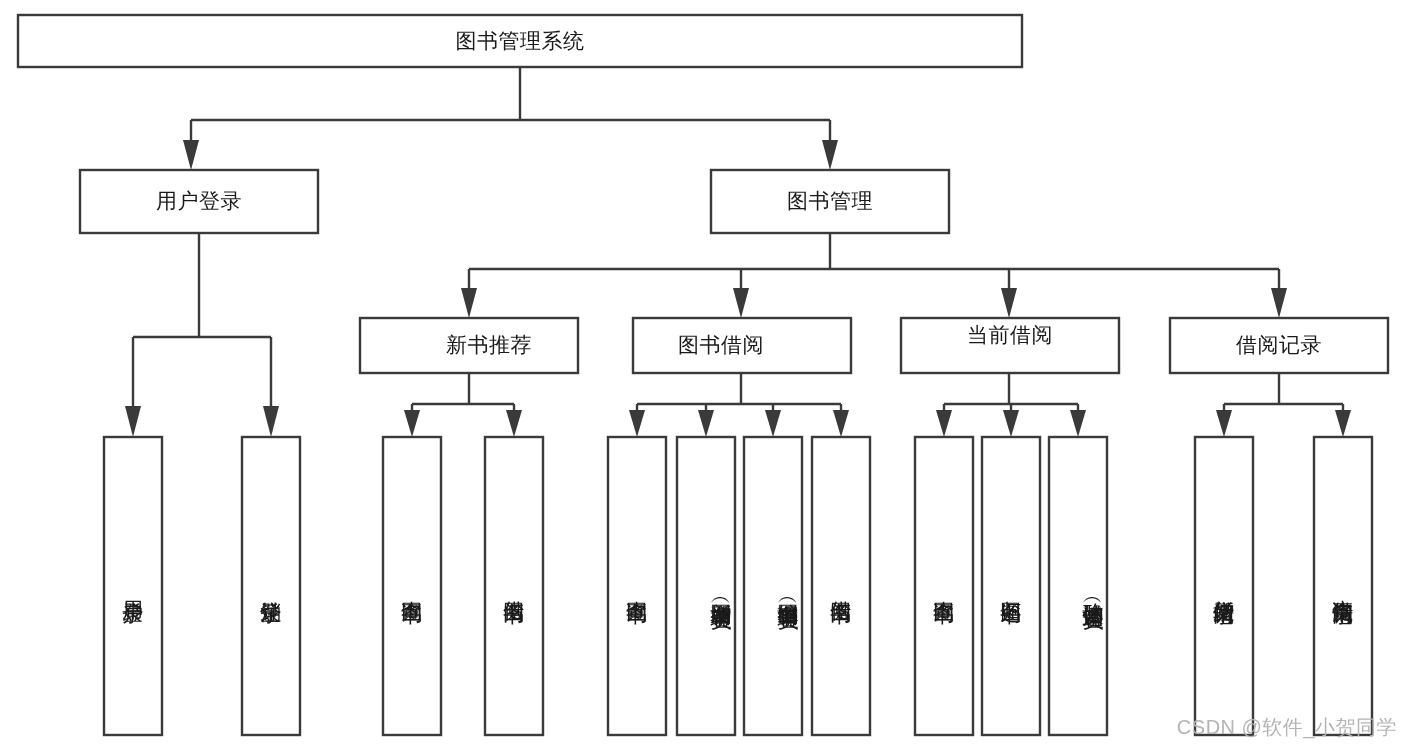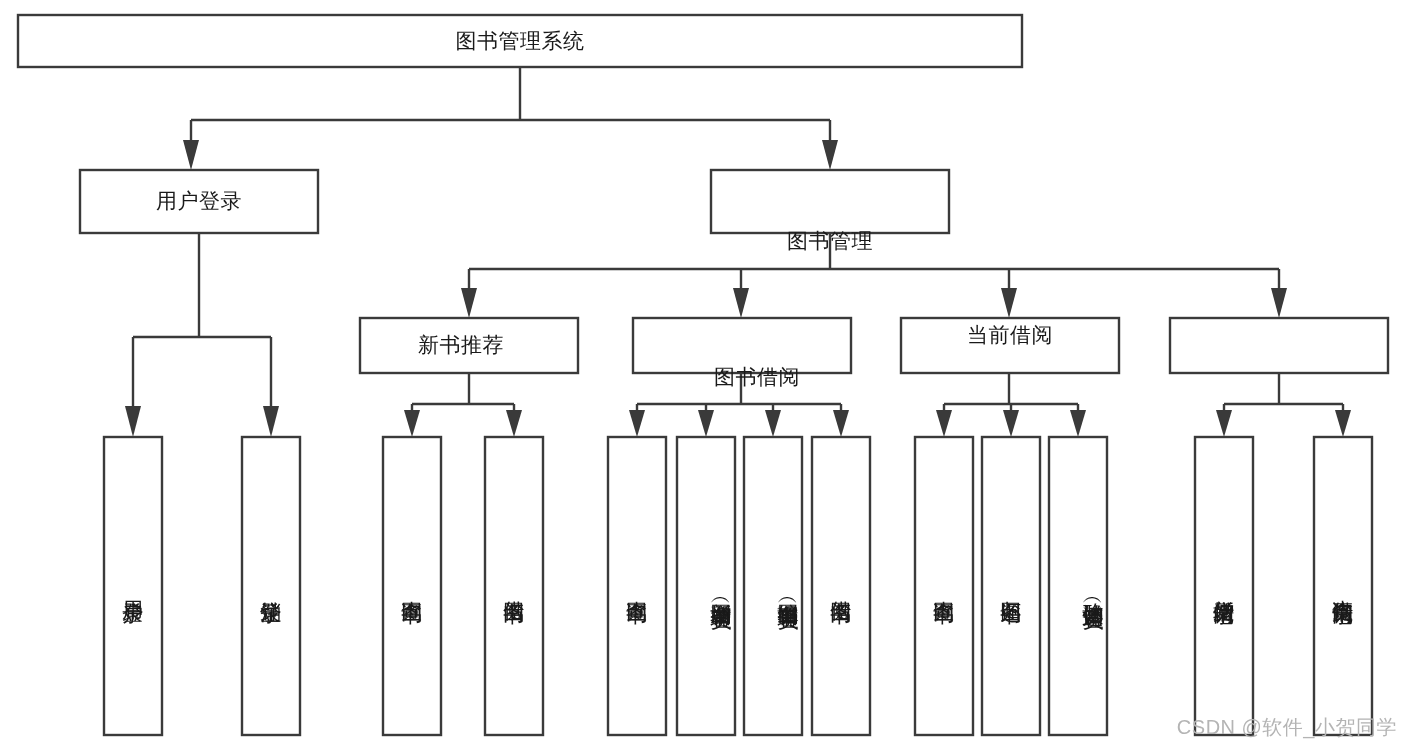--- a/index.html
+++ b/index.html
@@ -168,25 +168,26 @@
     <rect class="box-rect" x="982" y="437" width="58" height="298"></rect>
     <rect class="box-rect" x="1049" y="437" width="58" height="298"></rect>
 
     <rect class="box-rect" x="1195" y="437" width="58" height="298"></rect>
     <rect class="box-rect" x="1314" y="437" width="58" height="298"></rect>
   </svg>
 
   <div class="node-label-h" style="left:18px; top:15px; width:1004px; height:52px;">图书管理系统</div>
 
   <div class="node-label-h" style="left:80px; top:170px; width:238px; height:63px;">用户登录</div>
-  <div class="node-label-h" style="left:711px; top:170px; width:238px; height:63px;margin-top:40px;">图书管理</div>
-
-  <div class="node-label-h" style="left:352px; top:318px; width:218px; height:55px;">新书推荐</div>
-  <div class="node-label-h" style="left:648px; top:318px; width:218px; height:55px;margin-top:32px;">图书借阅</div>
+  <div class="node-label-h" style="left:711px; top:170px; width:238px; height:63px;">图书管理</div>
+
+  <div class="node-label-h" style="left:380px; top:318px; width:218px; height:55px;">新书推荐</div>
+  <div class="node-label-h" style="left:612px; top:318px; width:218px; height:55px;">图书借阅</div>
   <div class="node-label-h" style="left:901px; top:308px; width:218px; height:55px;">当前借阅</div>
+  <div class="node-label-h" style="left:1170px; top:318px; width:218px; height:55px;">借阅记录</div>
 
   <div class="node-label-v" style="left:104px; top:437px; width:58px; height:298px;">用户登录</div>
   <div class="node-label-v" style="left:242px; top:437px; width:58px; height:298px;">注销登录</div>
 
   <div class="node-label-v" style="left:383px; top:437px; width:58px; height:298px;">查询图书</div>
   <div class="node-label-v" style="left:485px; top:437px; width:58px; height:298px;">借阅图书</div>
 
   <div class="node-label-v" style="left:608px; top:437px; width:58px; height:298px;">查询图书</div>
   <div class="node-label-v" style="left:677px; top:437px; width:58px; height:298px; align-items:flex-start; padding-top:8px; box-sizing:border-box;">新增图书（管理员）</div>
   <div class="node-label-v" style="left:744px; top:437px; width:58px; height:298px; align-items:flex-start; padding-top:8px; box-sizing:border-box;">编辑图书（管理员）</div>

